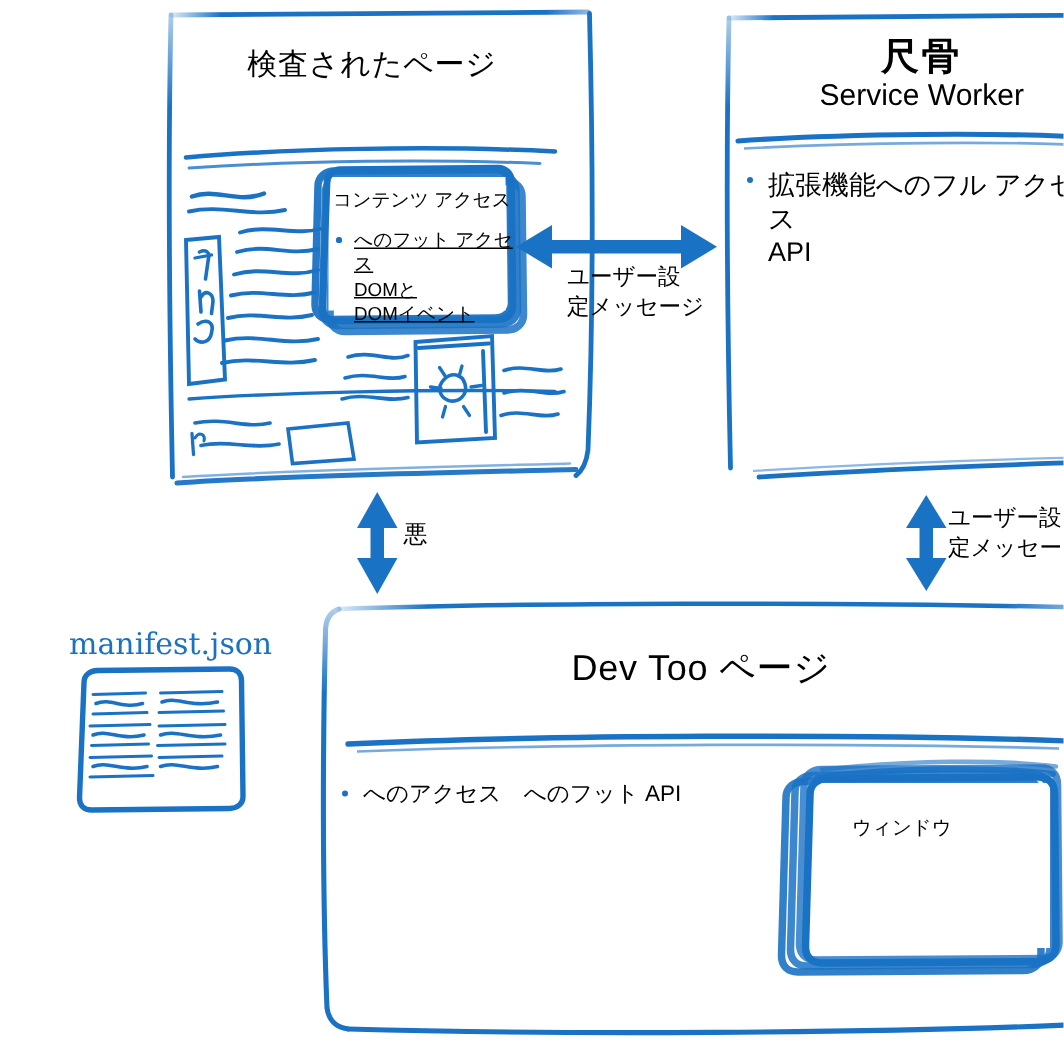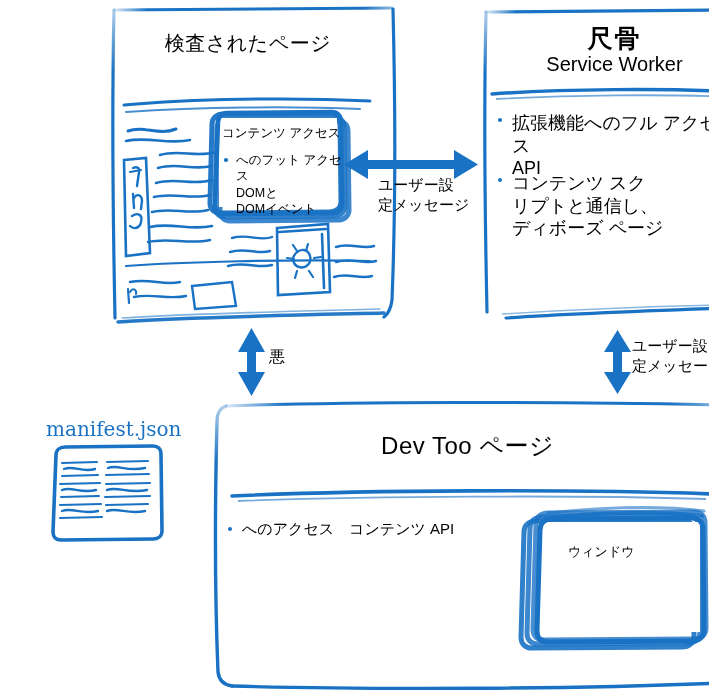--- a/index.html
+++ b/index.html
@@ -309,50 +309,44 @@
       <path d="M67,511 C78,507 88,515 105,511" stroke-width="2.4"></path>
     </g>
   </svg>
 
   <div class="txt" id="inspected-title">検査されたページ</div>
 
   <div class="txt" id="cs-title">コンテンツ アクセス</div>
 
   <div id="cs-bullet">
     <span class="dot"></span>
-    <span class="body" style="white-space: pre-line;">へのフット アクセス
+    <span class="body" style="white-space: pre-line; text-decoration: underline;">へのフット アクセス
 DOMと
 DOMイベント</span>
   </div>
 
   <div class="txt" id="sw-title-ja">尺骨</div>
   <div class="txt" id="sw-title-en">Service Worker</div>
 
   <div class="sw-bullet" id="sw-bullet-0">
     <span class="dot"></span>
     <span class="body" style="white-space: pre-line;">拡張機能へのフル アクセス
 API</span>
   </div>
-  <div class="sw-bullet" id="sw-bullet-1">
-    <span class="dot"></span>
-    <span class="body" style="white-space: pre-line;">コンテンツ スク
-リプトと通信し、
-ディボーズ ページ</span>
-  </div>
 
   <div class="txt" id="label-center-arrow" style="white-space: pre-line;">ユーザー設
 定メッセージ</div>
   <div class="txt" id="label-left-arrow">悪</div>
   <div class="txt" id="label-right-arrow" style="white-space: pre-line;">ユーザー設
 定メッセージ</div>
 
   <div class="txt" id="devtools-title">Dev Too ページ</div>
 
   <div class="dt-bullet" id="dt-bullet-0">
     <span class="dot"></span>
-    <span class="body">へのアクセス　コンテンツ API</span>
+    <span class="body">へのアクセス　へのフット API</span>
   </div>
 
   <div class="txt" id="window-label">ウィンドウ</div>
 
   <div class="txt" id="manifest-label">manifest.json</div>
 
 </div>
 
 </body></html>

